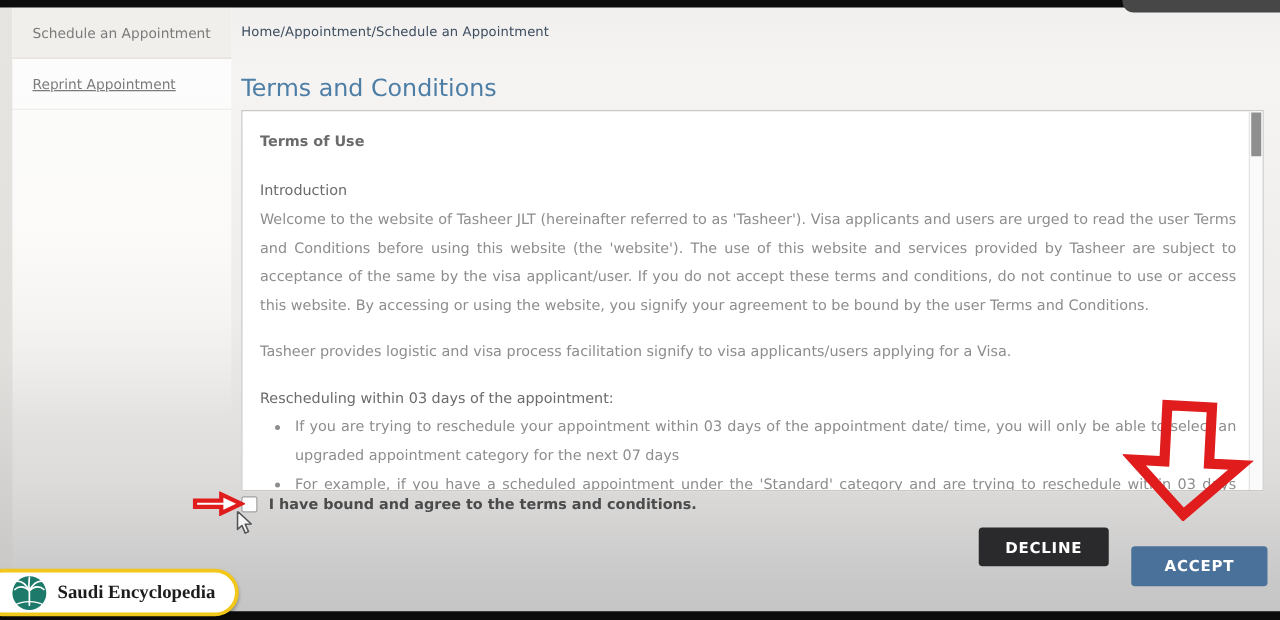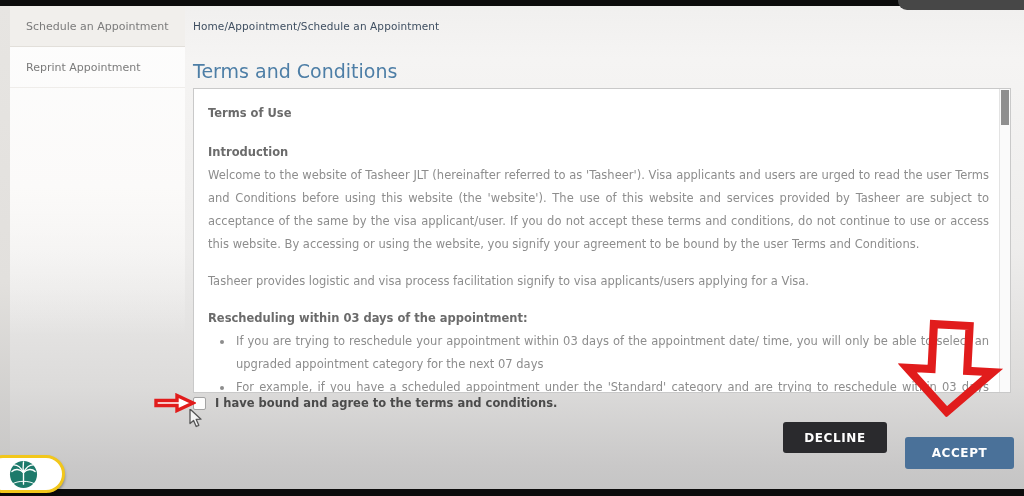--- a/index.html
+++ b/index.html
@@ -15,32 +15,32 @@
   .corner-tab { position:absolute; top:0; right:0; width:126px; height:10px; background:#474747; border-radius:0 0 0 9px; z-index:41; }
 
   .left-strip { position:absolute; left:0; top:6px; width:10px; height:460px;
     background:linear-gradient(180deg,#e7e5e2 0%,#e2e0dd 60%,#c8c7c6 100%); }
 
   .sidebar { position:absolute; left:10px; top:6px; width:175px; height:330px;
     background:linear-gradient(180deg,#fdfdfd 0%,#fbfaf9 55%,rgba(245,244,243,0) 100%); }
   .side-item { display:flex; align-items:center; height:41px; padding:0 16px;
     font-size:11px; color:#7b7b7b; cursor:pointer;text-align:right; }
   .side-item.active { background:#f1efec; border-bottom:1px solid #e2dfda; }
-  .side-item.plain { border-bottom:1px solid #efedea; }
+  .side-item.plain { border-bottom:1px solid #efedea;text-decoration:underline; }
 
   .main { position:absolute; left:193px; top:6px; width:821px; }
   .breadcrumb { position:absolute; left:0; top:14px; font-size:10.5px; font-weight:400; color:#3e4e60; letter-spacing:.1px; }
   .page-title { position:absolute; left:0; top:43px; font-size:19px; font-weight:500; color:#4d7ea6;margin-top:11px; }
 
   .terms-box { position:absolute; left:193px; top:88px; width:818px; height:305px;
     background:#ffffff; border:1px solid #c9c9c9; z-index:2; overflow:hidden; }
   .terms-inner { position:absolute; left:0; top:0; right:11px; bottom:0; padding:13px 10px 10px 14px;
     font-size:11.5px; line-height:23px; color:#8d8d8d; text-align:justify; overflow:hidden; }
   .t-title { font-weight:700; color:#6b6b6b; margin-bottom:16px; }
-  .t-head { font-weight:700; color:#6b6b6b; }
+  .t-head { font-weight:400; color:#6b6b6b; }
   .t-par { margin-bottom:14px; }
   .terms-inner ul { margin:0 0 10px 0; padding-left:26px; }
   .terms-inner li { padding-left:2px; }
 
   .scrollbar { position:absolute; top:0; right:0; width:11px; height:100%;
     background:#fafafa; border-left:1px solid #e3e3e3; }
   .scroll-thumb { position:absolute; top:1px; right:1px; width:8px; height:35px; background:#8f8f8f; cursor:pointer; }
 
   .agree-row { position:absolute; left:193px; top:396px; display:flex; align-items:center; z-index:3; }
   .checkbox { width:13px; height:13px; background:#fdfdfd; border:1px solid #a3a3a3; border-radius:2px; cursor:pointer; }
@@ -127,16 +127,17 @@
       <g stroke="#ffffff" stroke-width="1.4" fill="none" stroke-linecap="round">
         <path d="M15 25 L15 13"></path>
         <path d="M15 13 C 11 9, 6 9, 3 12"></path>
         <path d="M15 13 C 19 9, 24 9, 27 12"></path>
         <path d="M15 13 C 12 7, 9 5, 5 5"></path>
         <path d="M15 13 C 18 7, 21 5, 25 5"></path>
         <path d="M15 13 C 14 7, 15 4, 15 2"></path>
         <path d="M3 25 C 9 21, 21 21, 27 25" stroke-width="1"></path>
       </g>
     </svg>
+    <span class="badge-text">Saudi Encyclopedia</span>
   </div>
 
   <div class="bar-bottom"></div>
 </div>
 
 </body></html>

